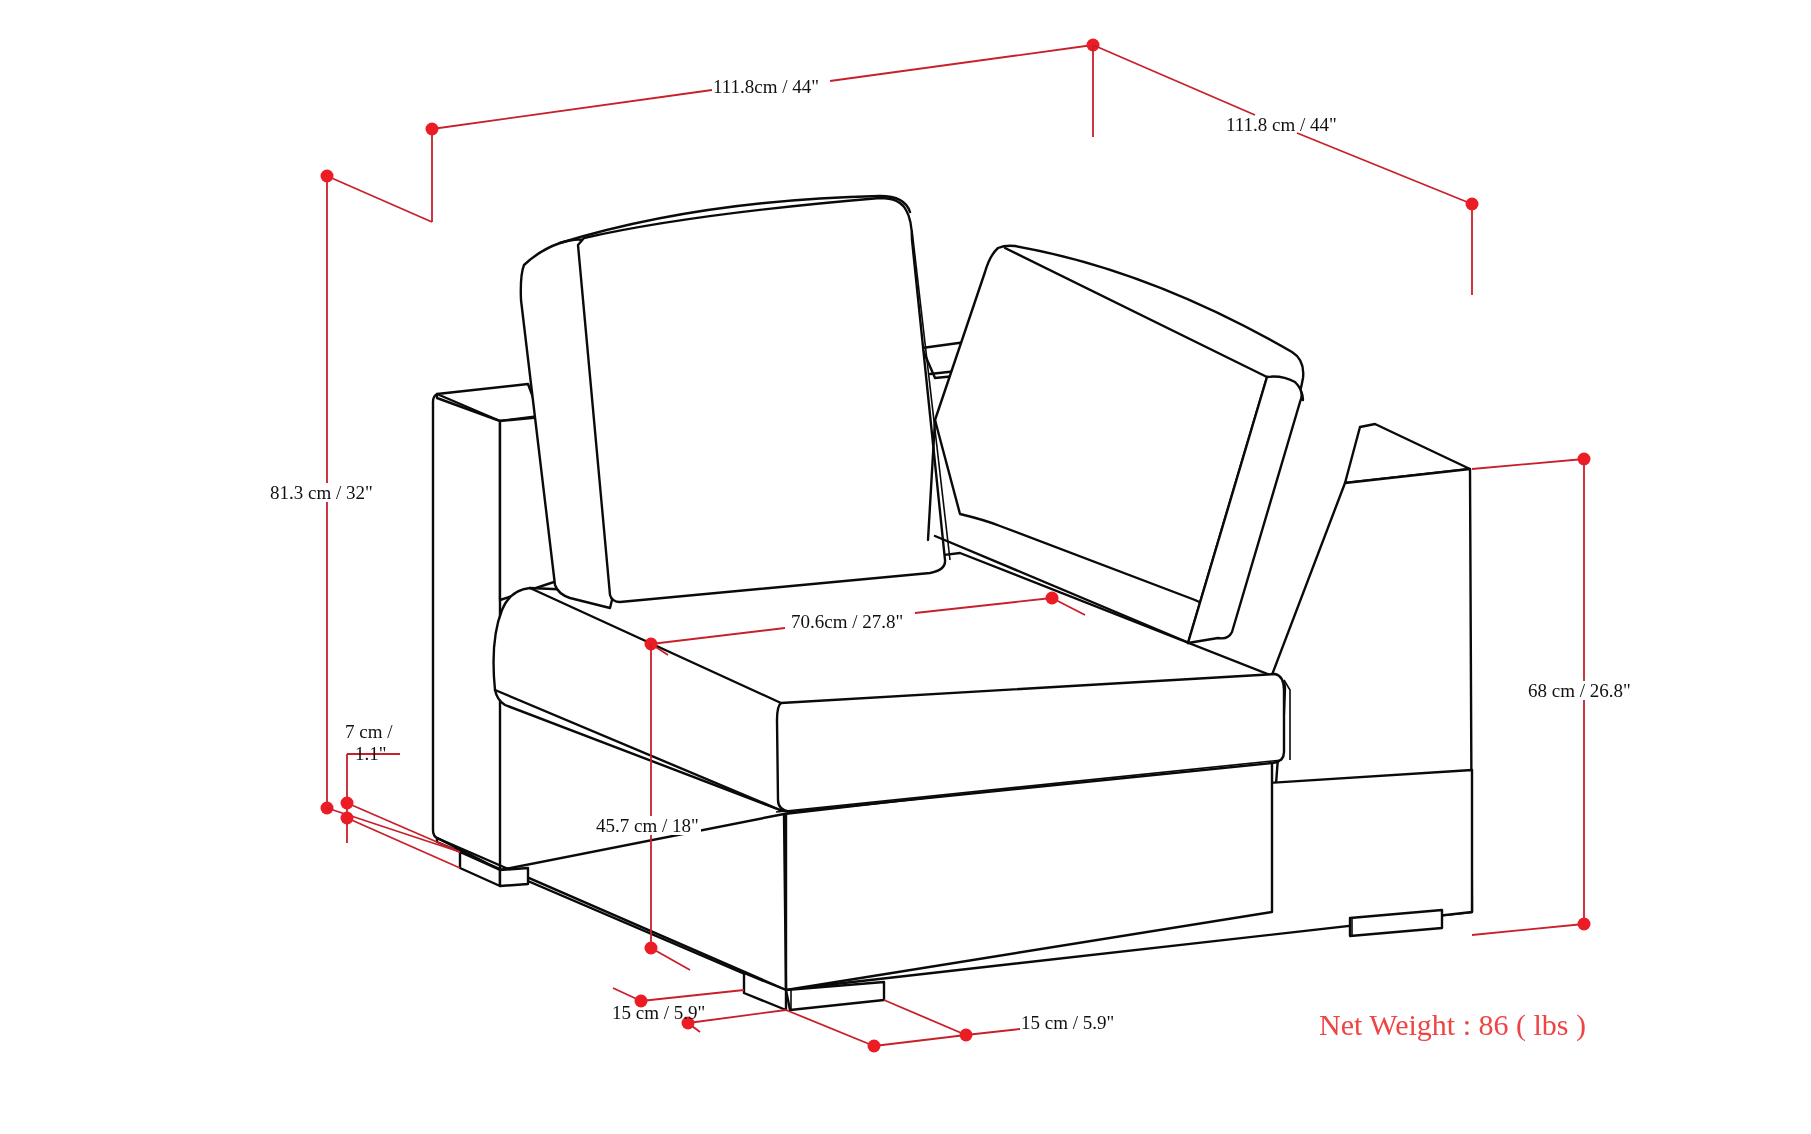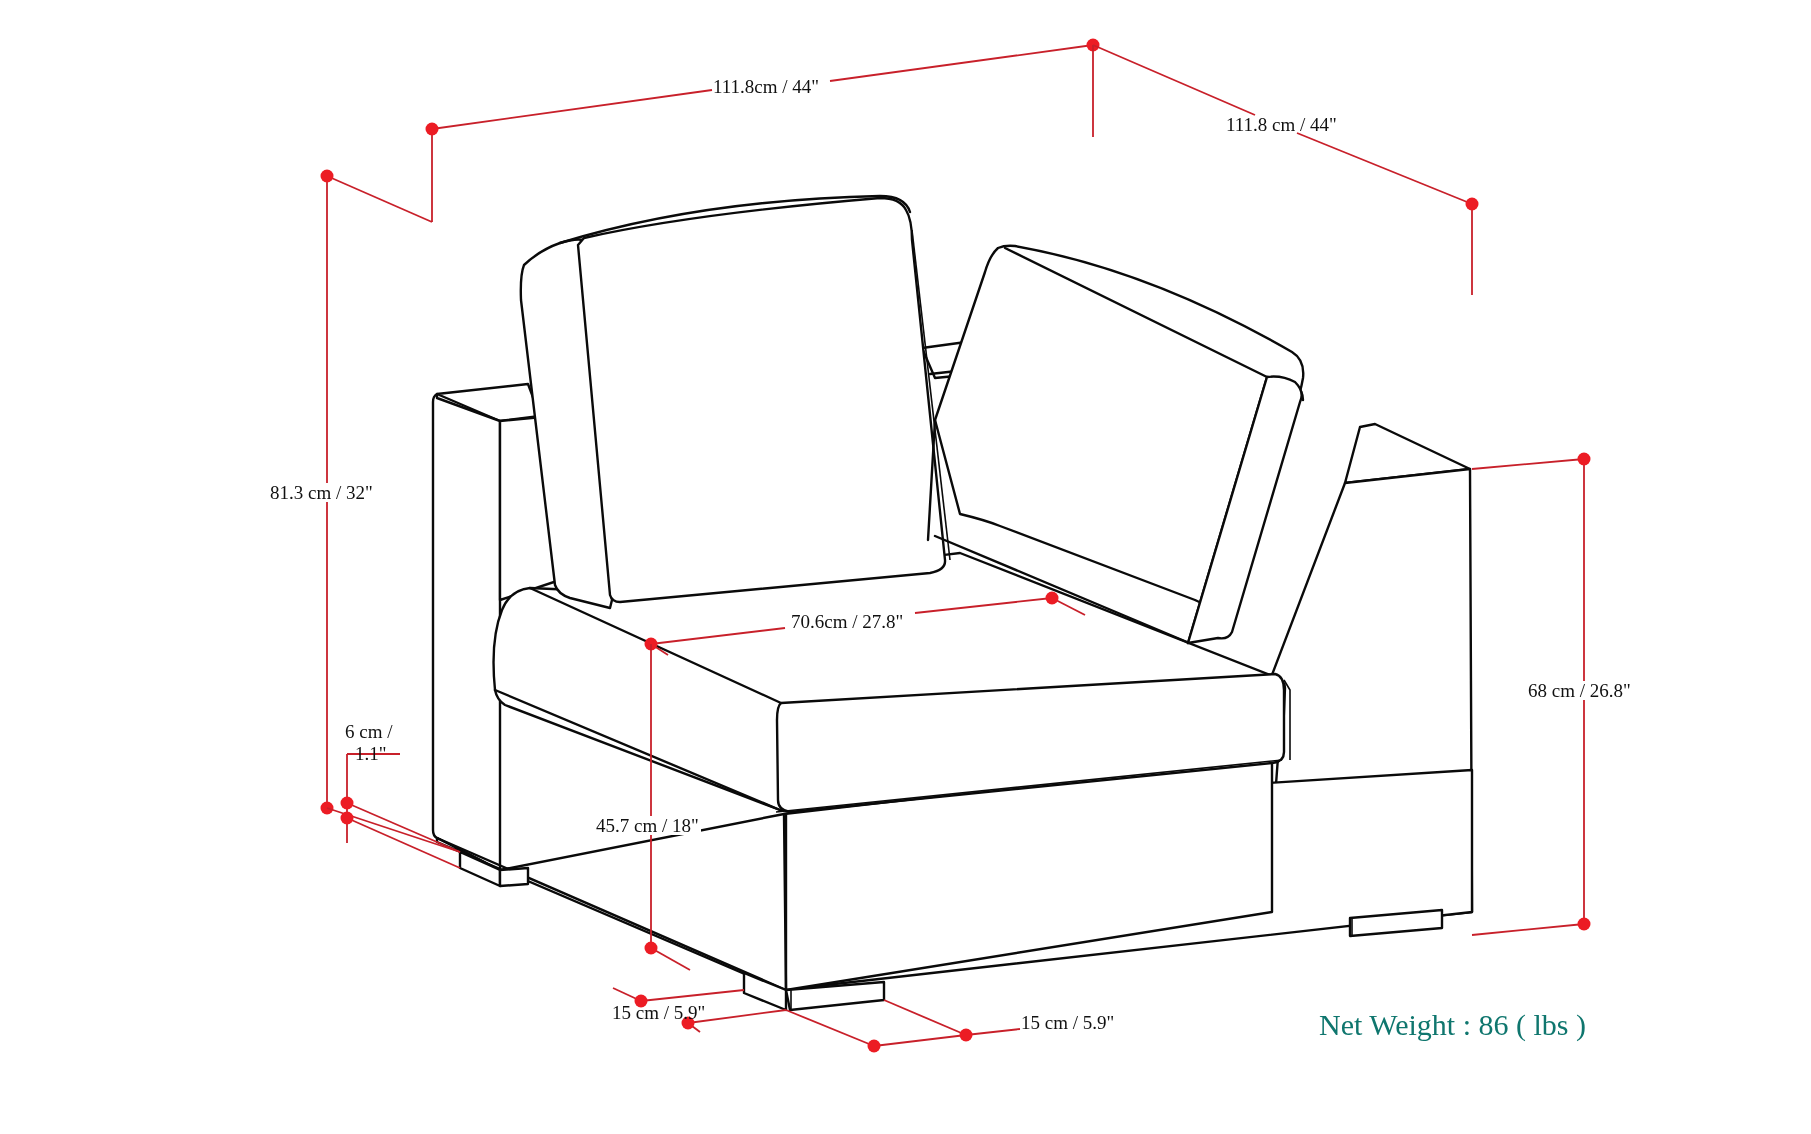--- a/index.html
+++ b/index.html
@@ -3,21 +3,21 @@
 <meta charset="utf-8">
 <style>
   html, body { margin: 0; padding: 0; background: #ffffff; }
   body { width: 1811px; height: 1134px; position: relative; overflow: hidden;
          font-family: "Liberation Serif", "DejaVu Serif", serif; }
   #diagram { position: absolute; left: 0; top: 0; width: 1811px; height: 1134px; }
   .label { position: absolute; font-family: "Liberation Serif", "DejaVu Serif", serif;
            color: #111; font-size: 19px; white-space: nowrap; line-height: 1; background: transparent; }
   .label.bg { background: #fff; padding: 0 2px; }
   .weight { position: absolute; font-family: "Liberation Serif", "DejaVu Serif", serif;
-            font-size: 30px; color: #0f766e; white-space: nowrap; line-height: 1; }
+            font-size: 30px; color: #ef4444; white-space: nowrap; line-height: 1; }
   .stroke { fill: none; stroke: #0a0a0a; stroke-width: 2.4; stroke-linejoin: round; stroke-linecap: round; }
   .stroke-thin { fill: none; stroke: #0a0a0a; stroke-width: 1.6; stroke-linejoin: round; }
   .fillw { fill: #ffffff; }
   .dim { fill: none; stroke: #c8202a; stroke-width: 1.8; }
   .dot { fill: #ec1c24; }
 </style>
 </head>
 <body>
 
 <svg id="diagram" viewBox="0 0 1811 1134" xmlns="http://www.w3.org/2000/svg">
@@ -164,21 +164,21 @@
       <line class="dim" x1="966" y1="1035" x2="1020" y2="1029"></line>
       <circle class="dot" cx="874" cy="1046" r="6.5"></circle>
       <circle class="dot" cx="966" cy="1035" r="6.5"></circle>
     </g>
   </g>
 </svg>
 
 <div class="label" style="left:713px; top:77px;">111.8cm / 44"</div>
 <div class="label" style="left:1226px; top:115px;">111.8 cm / 44"</div>
 <div class="label bg" style="left:268px; top:483px;">81.3 cm / 32"</div>
-<div class="label" style="left:345px; top:722px;">6 cm /</div>
+<div class="label" style="left:345px; top:722px;">7 cm /</div>
 <div class="label" style="left:355px; top:744px;">1.1"</div>
 <div class="label bg" style="left:789px; top:612px;">70.6cm / 27.8"</div>
 <div class="label bg" style="left:594px; top:816px;">45.7 cm / 18"</div>
 <div class="label bg" style="left:1526px; top:681px;">68 cm / 26.8"</div>
 <div class="label" style="left:612px; top:1003px;">15 cm / 5.9"</div>
 <div class="label" style="left:1021px; top:1013px;">15 cm / 5.9"</div>
 
 <div class="weight" style="left:1319px; top:1010px;">Net Weight : 86 ( lbs )</div>
 
 </body></html>

